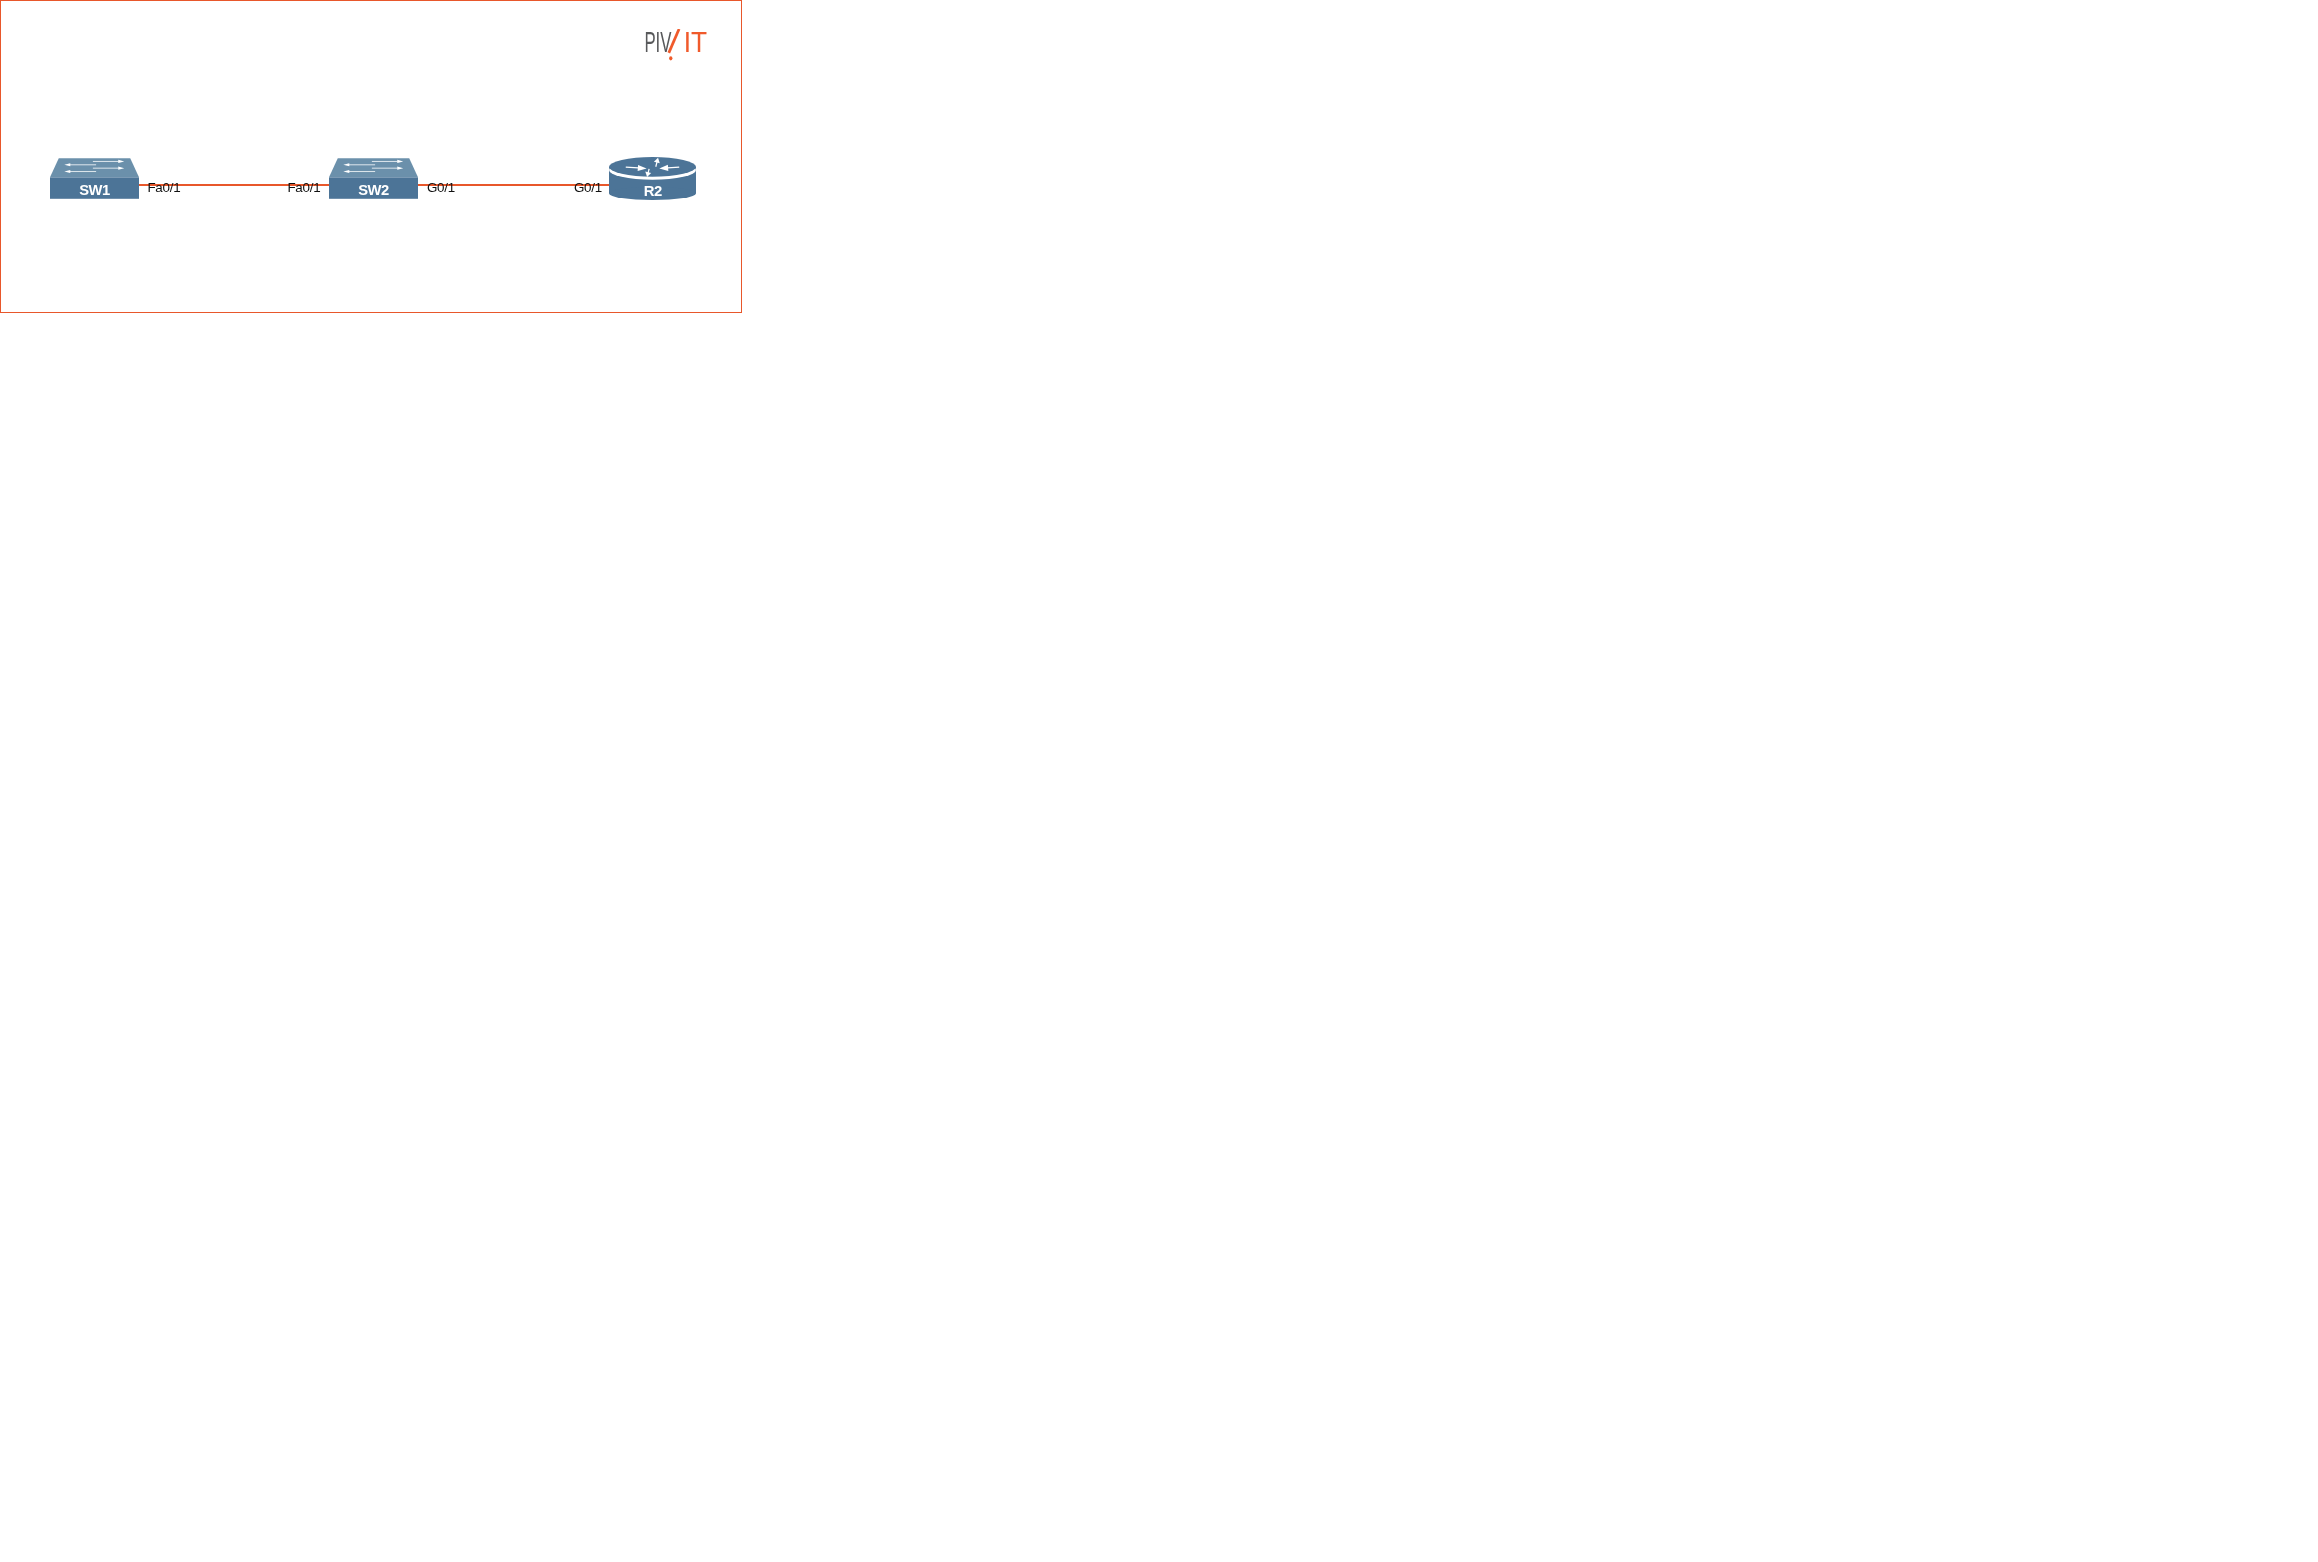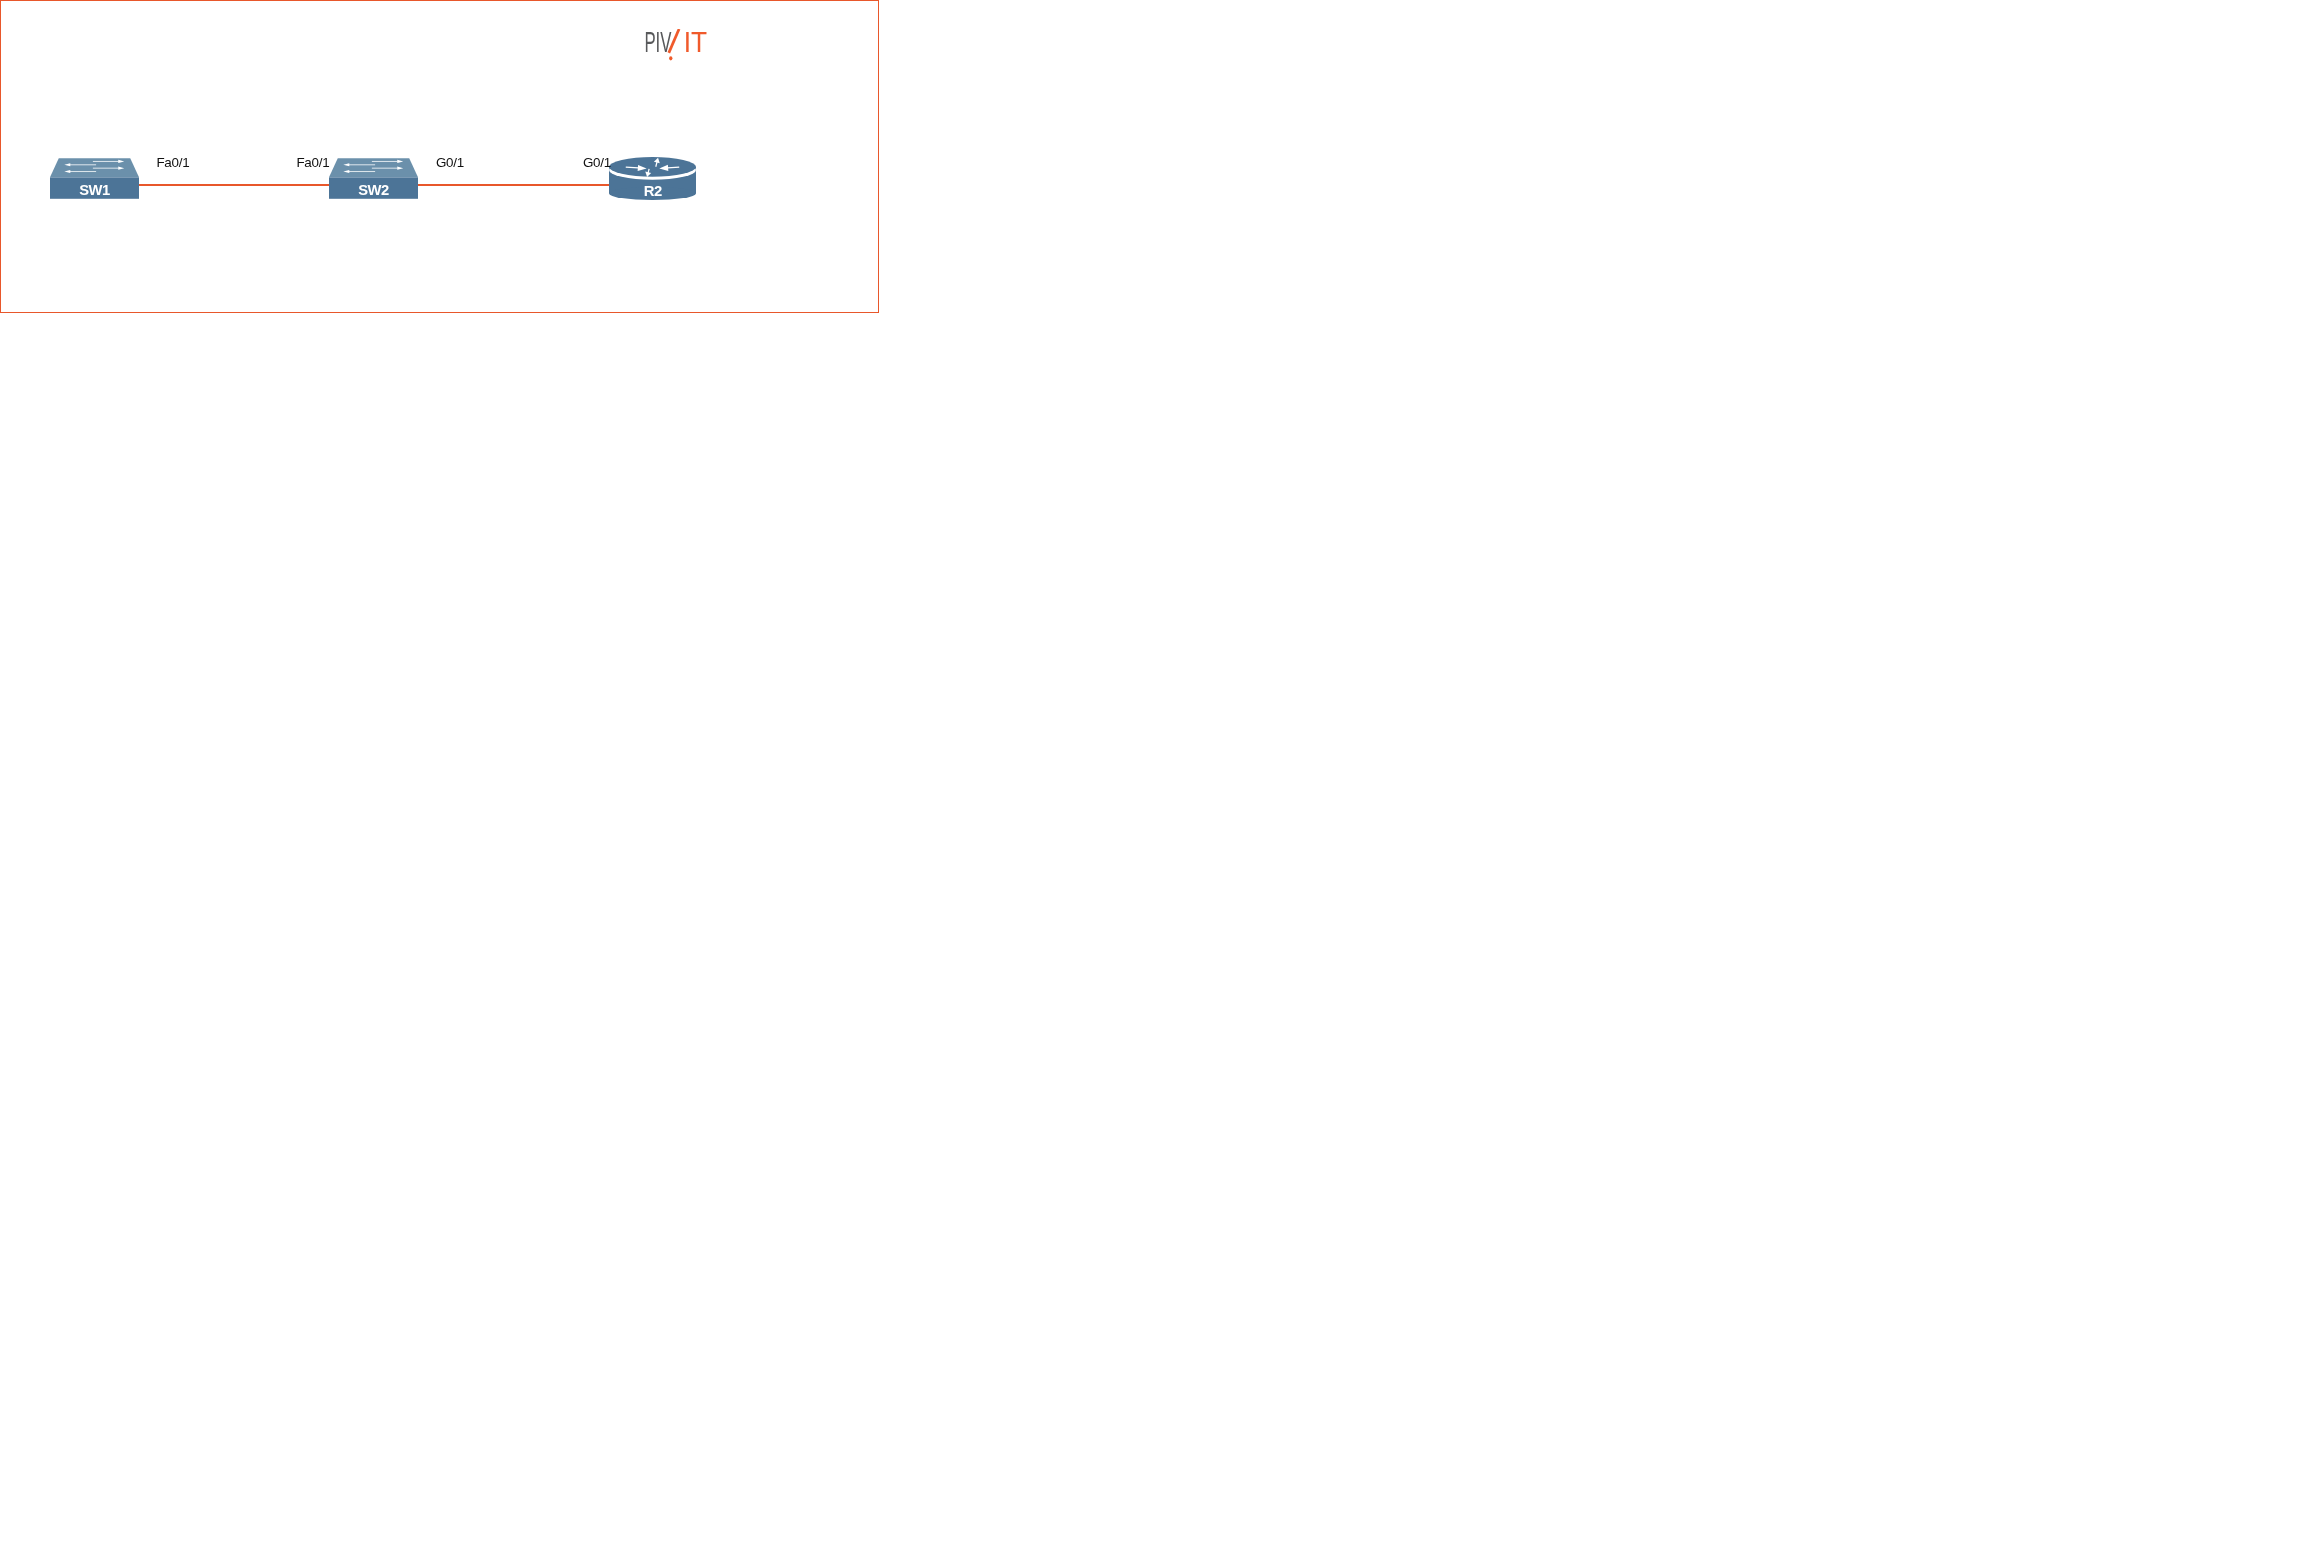--- a/index.html
+++ b/index.html
@@ -1,18 +1,18 @@
 <!DOCTYPE html>
 <html style="--accent_orange: #E8572B; --logo_orange: #F05A2B; --logo_gray: #58595B; --device_front_blue: #4C7497; --device_top_blue: #6B90AB; --label_black: #111111; --background: #FFFFFF;font-size:7.4px"><head>
 <meta charset="utf-8">
 <title>Network Topology Diagram</title>
 <style>
   html,body { margin:0; padding:0; background:#ffffff; }
   .canvas {
-    position:relative; width:879px; height:313px;
+    position:relative; width:742px; height:313px;
     background:var(--background,#fff);
     border:1.4px solid var(--accent_orange,#E8572B);
     box-sizing:border-box; overflow:hidden;
     font-family:"Liberation Sans", sans-serif;
   }
   
   .logo { position:absolute; left:643px; top:28px; width:65px; height:33px; }
   .logo-gray   { fill:var(--logo_gray,#58595B); font-family:"Liberation Sans",sans-serif; font-size:63px; }
   .logo-orange { fill:var(--logo_orange,#F05A2B); font-family:"Liberation Sans",sans-serif; font-size:63px; }
   .logo-slash  { stroke:var(--logo_orange,#F05A2B); stroke-width:6; }
@@ -31,23 +31,23 @@
   .r-top   { fill:var(--device_front_blue,#4C7497); }
   .arrow-line { stroke:#ffffff; stroke-width:1.7; }
   .arrow-head { fill:#ffffff; }
   .r-arrow-line { stroke:#ffffff; stroke-width:2.6; }
   .dev-label {
     fill:#ffffff; font-family:"Liberation Sans",sans-serif;
     font-size:32px; font-weight:bold; text-anchor:middle; letter-spacing:-1px;
   }
   
   .if-label {
-    position:absolute; top:155px; transform:translateX(-50%);
+    position:absolute; top:180px; transform:translateX(-50%);
     font-size:13.4px; line-height:1; color:var(--label_black,#111111);
-    white-space:nowrap; z-index:3; letter-spacing:-0.2px;margin-left:9px;
+    white-space:nowrap; z-index:3; letter-spacing:-0.2px;
   }
 </style>
 </head>
 <body>
 
 <div class="canvas">
 
   <svg class="logo" width="65" height="33" viewBox="0 0 140 72">
     <text x="0" y="51" class="logo-gray" textLength="59" lengthAdjust="spacingAndGlyphs">PIV</text>
     <line x1="53.2" y1="52" x2="75.6" y2="0" class="logo-slash"></line>

